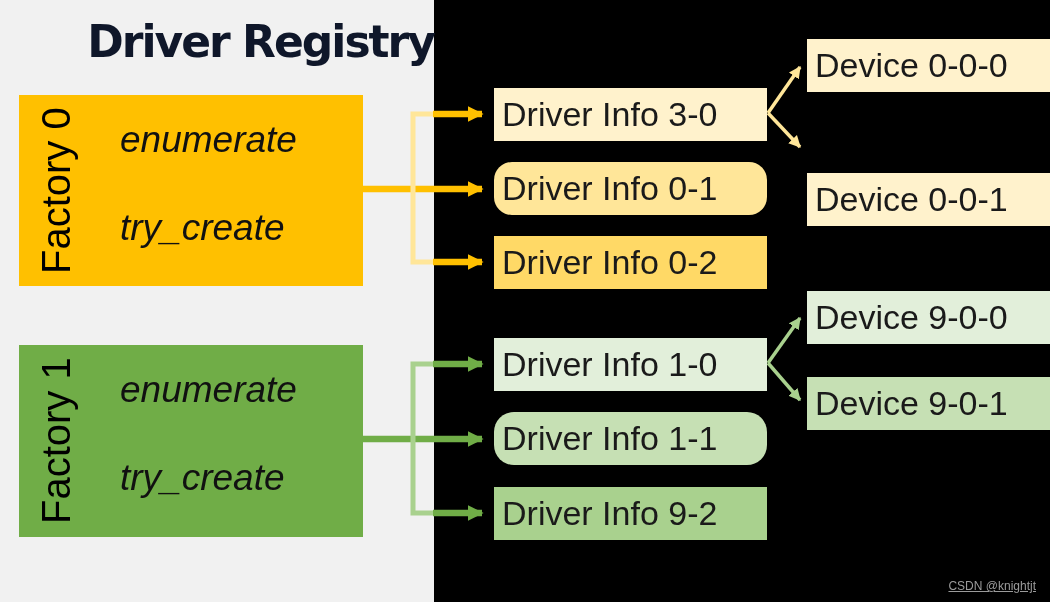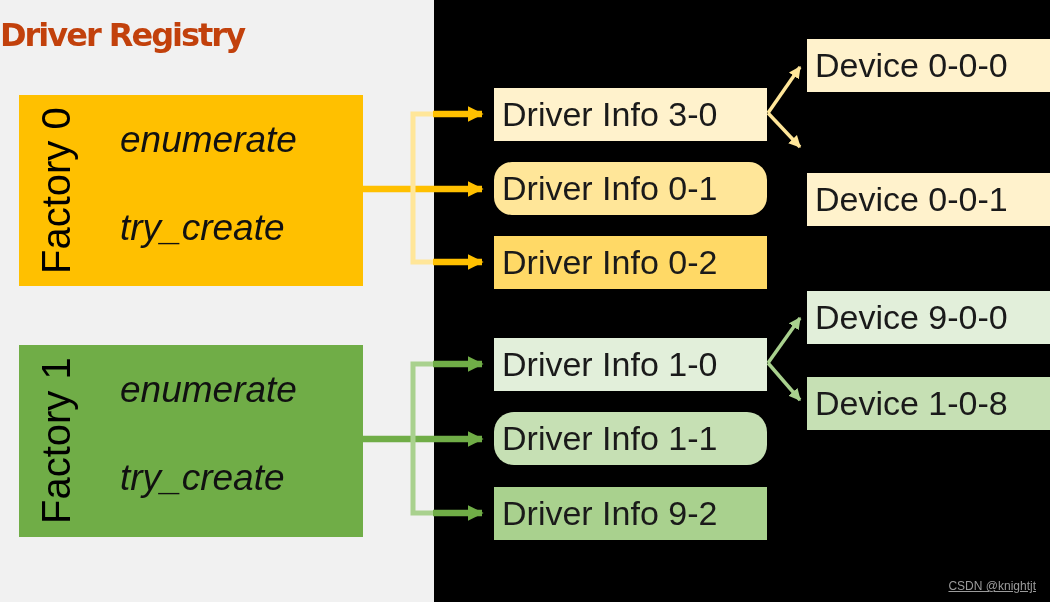--- a/index.html
+++ b/index.html
@@ -1,21 +1,21 @@
 <!DOCTYPE html>
 <html><head>
 <meta charset="utf-8">
 <style>
   html,body{margin:0;padding:0;background:#000;}
   .stage{position:relative;width:1050px;height:602px;background:#000;overflow:hidden;
          font-family:"Liberation Sans",sans-serif;}
   .panel{position:absolute;left:0;top:0;width:434px;height:602px;background:#F1F1F1;}
-  .title{position:absolute;left:0;top:16px;width:434px;text-align:left;
-         font-family:"DejaVu Sans",sans-serif;font-weight:bold;font-size:32px;
-         letter-spacing:-2px;color:#c2410c;}
+  .title{position:absolute;left:0;top:16px;width:434px;text-align:right;
+         font-family:"DejaVu Sans",sans-serif;font-weight:bold;font-size:44px;
+         letter-spacing:-2px;color:#0f172a;}
   .factory{position:absolute;left:19px;width:344px;}
   .factory.f0{top:95px;height:191px;}
   .factory.f1{top:345px;height:192px;}
   .rot{position:absolute;left:8px;top:0;height:100%;width:58px;
        display:flex;align-items:center;justify-content:center;
        writing-mode:vertical-rl;transform:rotate(180deg);
        font-size:40px;color:#000;}
   .method{position:absolute;left:101px;font-style:italic;font-size:37px;color:#111;}
   .method.m1{top:24px;}
   .method.m2{top:112px;}
@@ -89,16 +89,16 @@
   <div class="ibox dinfo" style="top: 88px; background-color: rgb(255, 242, 204);">Driver Info 3-0</div>
   <div class="ibox dinfo" style="top: 162px; background-color: rgb(255, 230, 153); border-radius: 18px;">Driver Info 0-1</div>
   <div class="ibox dinfo" style="top: 236px; background-color: rgb(255, 217, 102);">Driver Info 0-2</div>
   <div class="ibox dinfo" style="top: 338px; background-color: rgb(226, 239, 218);">Driver Info 1-0</div>
   <div class="ibox dinfo" style="top: 412px; background-color: rgb(198, 224, 180); border-radius: 20px;">Driver Info 1-1</div>
   <div class="ibox dinfo" style="top: 487px; background-color: rgb(169, 209, 142);">Driver Info 9-2</div>
 
   <div class="ibox dev" style="top: 39px; background-color: rgb(255, 242, 204);">Device 0-0-0</div>
   <div class="ibox dev" style="top: 125px; background-color: rgb(255, 242, 204); margin-top: 48px;">Device 0-0-1</div>
   <div class="ibox dev" style="top: 291px; background-color: rgb(226, 239, 218);">Device 9-0-0</div>
-  <div class="ibox dev" style="top: 377px; background-color: rgb(198, 224, 180);">Device 1-0-8</div>
+  <div class="ibox dev" style="top: 377px; background-color: rgb(198, 224, 180);">Device 9-0-1</div>
 
   <div class="watermark">CSDN @knightjt</div>
 </div>
 
 </body></html>

